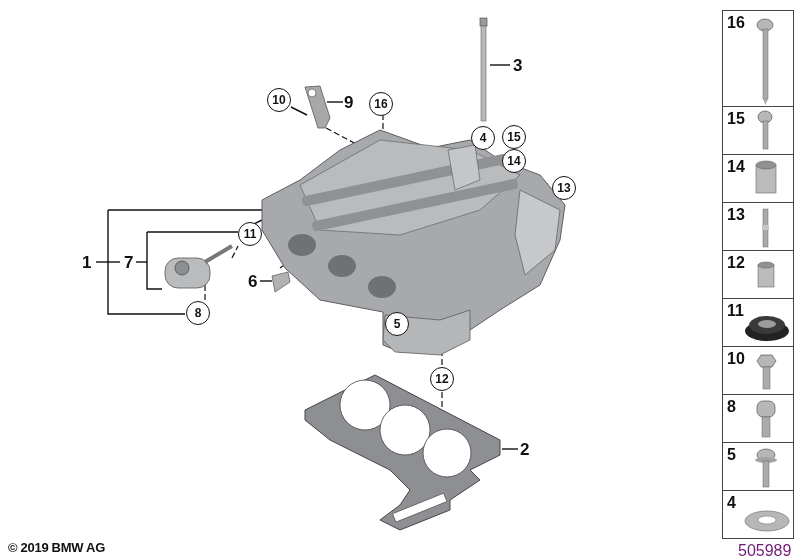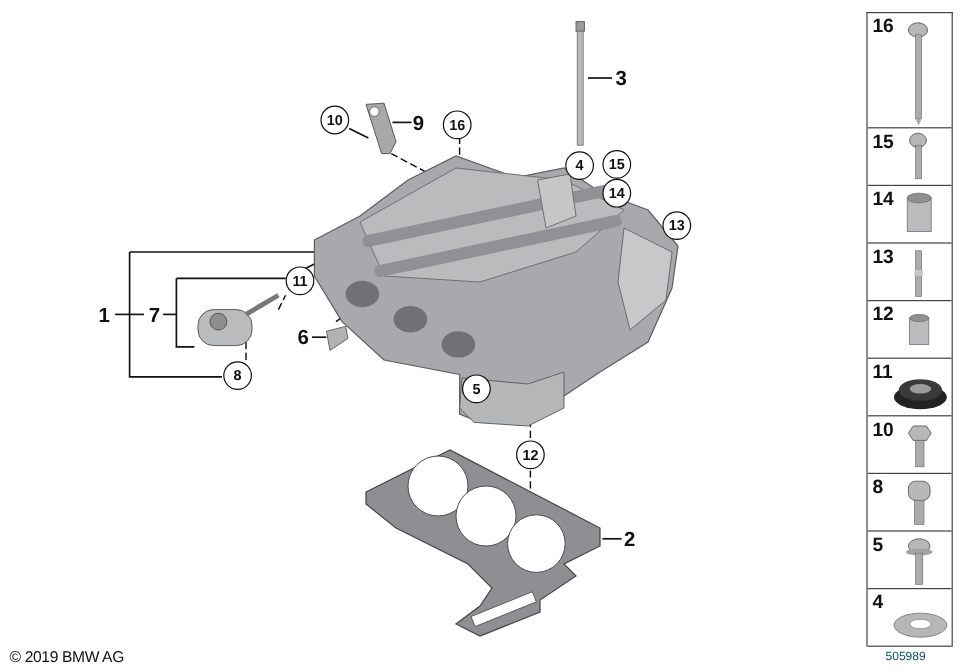--- a/index.html
+++ b/index.html
@@ -1,22 +1,22 @@
 <!DOCTYPE html>
 <html><head>
 <meta charset="utf-8">
 <style>
   html, body { margin:0; padding:0; background:#ffffff; }
   body { width:800px; height:560px; position:relative; overflow:hidden; font-family:"Liberation Sans", sans-serif; color:#111; }
   .main { position:absolute; left:0; top:0; width:705px; height:560px; }
   svg.diagram { position:absolute; left:0; top:0; width:705px; height:560px; }
   .lbl { position:absolute; font-weight:bold; font-size:17px; line-height:17px; color:#111; }
   .circ { position:absolute; width:22px; height:22px; border:1.6px solid #111; border-radius:50%; background:#fff; font-weight:bold; font-size:12px; line-height:22px; text-align:center; color:#111; box-sizing:content-box; }
-  .copyright { position:absolute; left:8px; top:540px; font-weight:normal; font-size:13px; letter-spacing:-0.3px; }
-  .docnum { position:absolute; left:738px; top:542px; font-size:10px; color:#0c4a6e;text-align:center; }
+  .copyright { position:absolute; left:8px; top:540px; font-weight:bold; font-size:13px; letter-spacing:-0.3px; }
+  .docnum { position:absolute; left:738px; top:542px; font-size:16px; color:#701a75;text-align:center; }
   .panel { position:absolute; left:722px; top:10px; width:70px; border:1px solid #444; border-bottom:none; background:#fff; }
   .cell { position:relative; border-bottom:1px solid #444; box-sizing:border-box; overflow:hidden; }
   .cell .num { position:absolute; left:4px; top:4px; font-weight:bold; font-size:16px; line-height:16px; }
   .cell svg { position:absolute; left:0; top:0; }
 </style>
 </head>
 <body>
 
 <div class="main">
   <svg class="diagram" viewBox="0 0 705 560">

